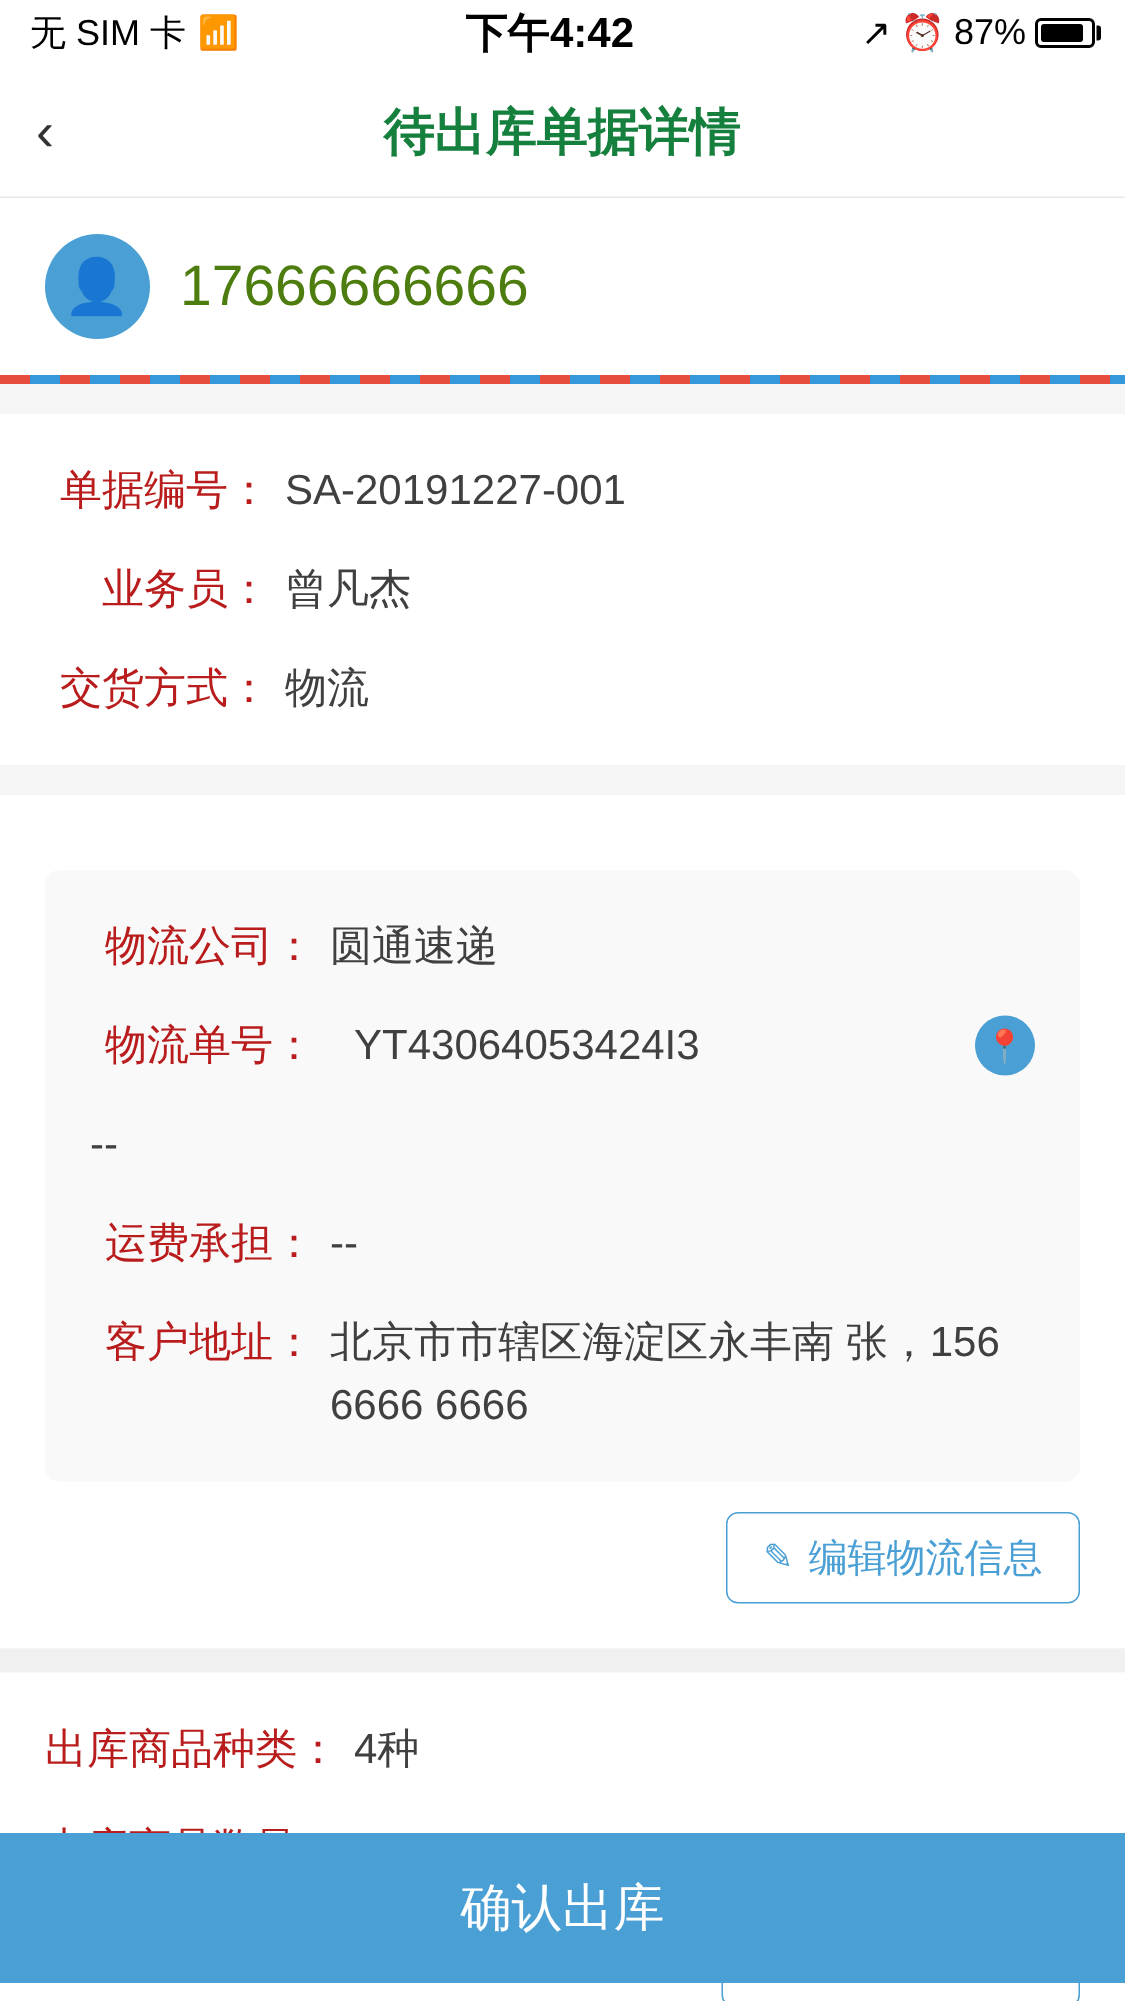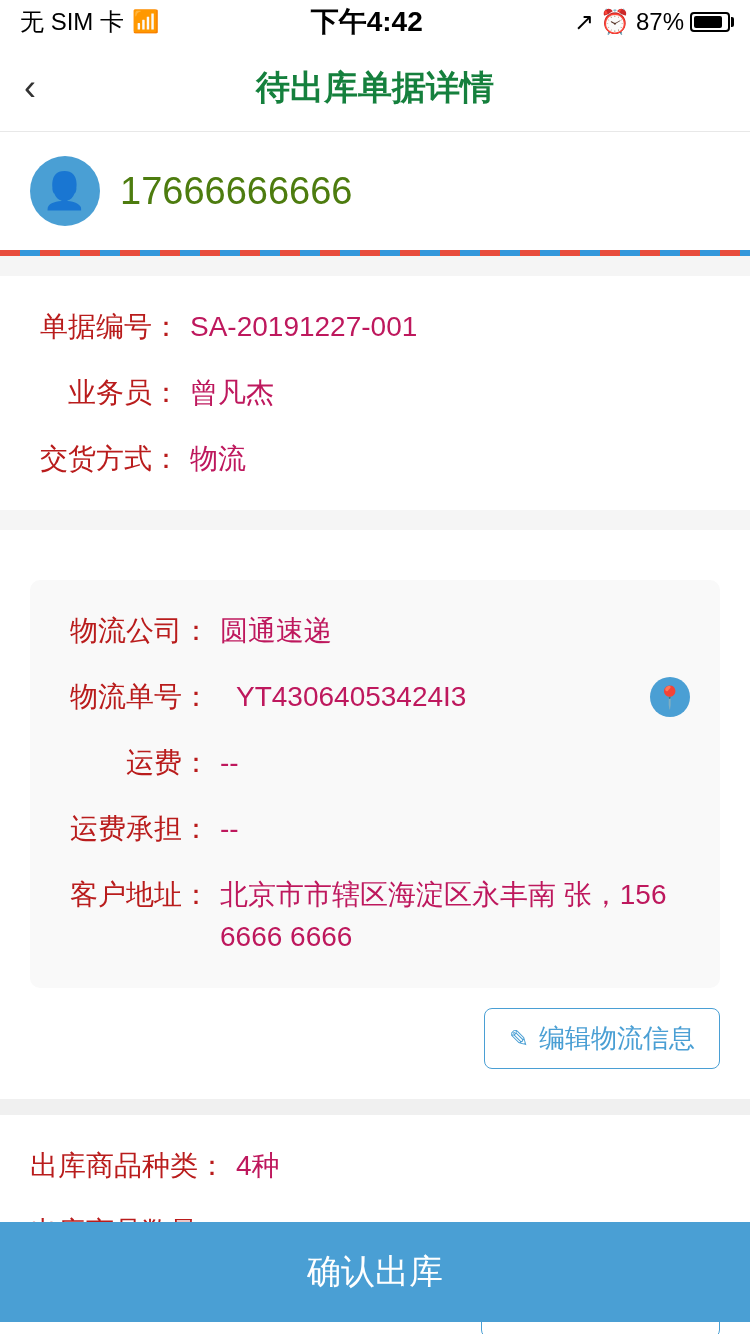--- a/index.html
+++ b/index.html
@@ -113,21 +113,21 @@
     }
     .info-row:last-child { margin-bottom: 0; }
     .info-label {
       color: #b91c1c;
       min-width: 160px;
       text-align: right;
       padding-right: 10px;
       flex-shrink: 0;
     }
     .info-value {
-      color: #be185d;
+      color: #404040;
       flex: 1;
     }
 
     
     .logistics-card {
       background: #f9f9f9;
       border-radius: 10px;
       margin-top: 20px;
       padding: 30px;
     }
@@ -280,21 +280,20 @@
         <span class="info-value">圆通速递</span>
       </div>
       <div class="info-row tracking-row">
         <span class="info-label">物流单号：</span>
         <span class="info-value">YT43064053424I3</span>
         <div class="location-pin">
           <span>📍</span>
         </div>
       </div>
       <div class="info-row">
-        <span class="info-label">运费：</span>
         <span class="info-value">--</span>
       </div>
       <div class="info-row">
         <span class="info-label">运费承担：</span>
         <span class="info-value">--</span>
       </div>
       <div class="info-row">
         <span class="info-label">客户地址：</span>
         <span class="info-value">北京市市辖区海淀区永丰南  张，156 6666 6666</span>
       </div>

